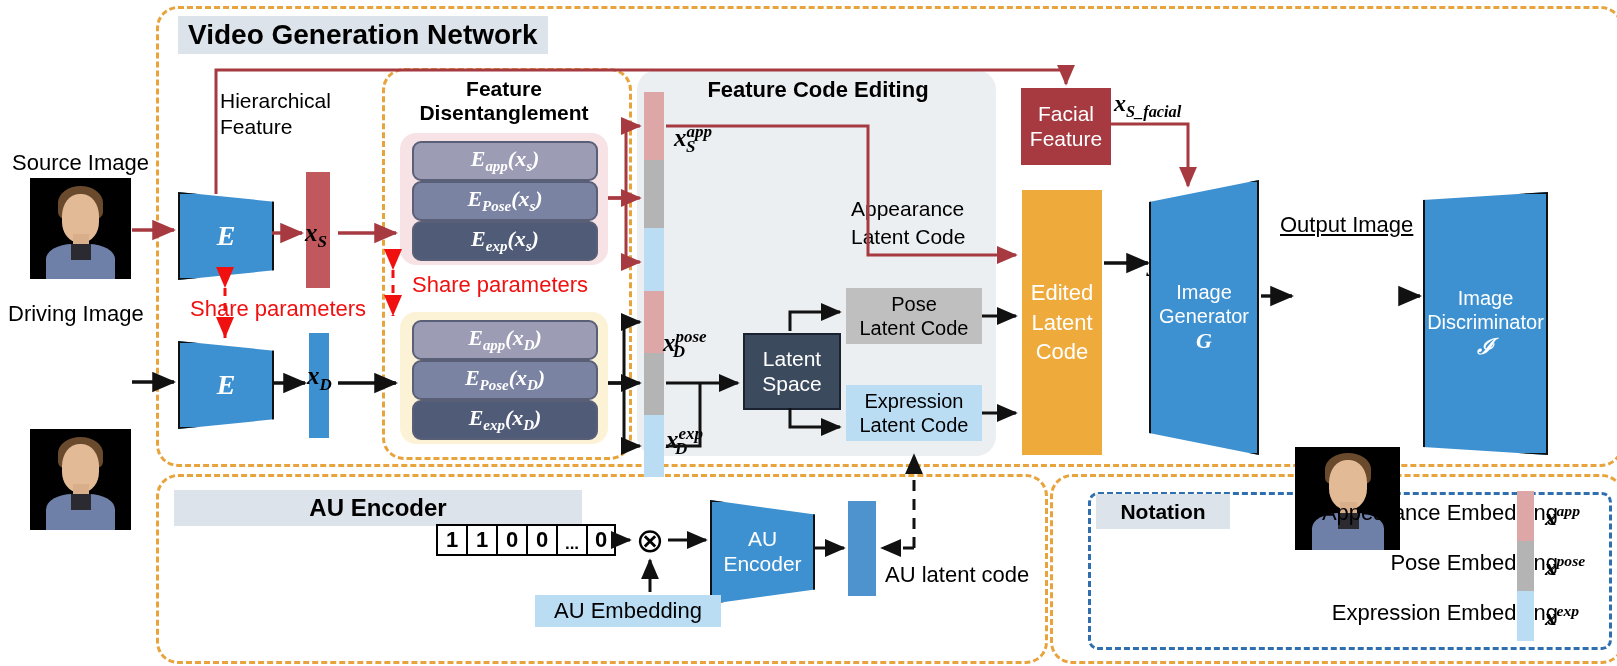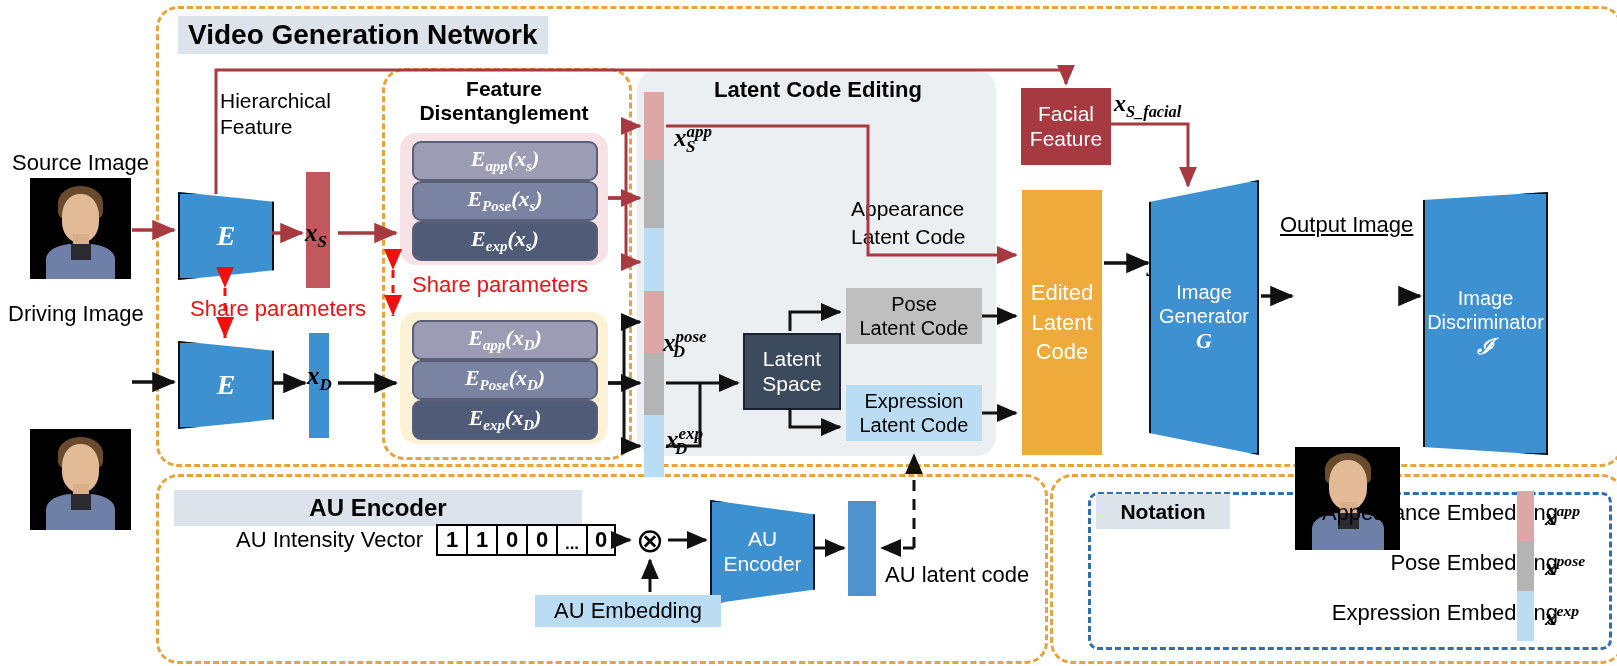--- a/index.html
+++ b/index.html
@@ -97,21 +97,21 @@
   <div class="abs panel-cream" style="left:392px;top:312px;width:208px;height:132px;"></div>
 
   <div class="abs chip chip-big" style="left:170px;top:16px;height:34px;">Video Generation Network</div>
 
   <div class="abs ctr" style="left:386px;top:72px;width:220px;height:58px;
               flex-direction:column;font-weight:bold;font-size:21px;line-height:1.12;">
     <span>Feature</span>
     <span>Disentanglement</span>
   </div>
 
-  <div class="abs ctr" style="left:665px;top:75px;width:290px;height:30px;font-weight:bold;font-size:22px;">Latent Code Editing</div>
+  <div class="abs ctr" style="left:665px;top:75px;width:290px;height:30px;font-weight:bold;font-size:22px;">Feature Code Editing</div>
 
   <div class="abs chip chip-mid" style="left:166px;top:490px;width:388px;height:32px;">AU Encoder</div>
 
   <div class="abs chip chip-small" style="left:1088px;top:494px;width:114px;height:31px;">Notation</div>
 
   <div class="abs txt" style="left:4px;top:150px;font-size:22px;">Source Image</div>
 
   <div class="abs photo" style="left:22px;top:178px;width:101px;height:101px;">
     <div class="ph-hair" style="left:28px;top:8px;width:45px;height:34px;"></div>
     <div class="ph-face" style="left:32px;top:16px;width:37px;height:48px;"></div>
@@ -261,21 +261,20 @@
   <div class="trapwrap" style="left:1415px;top:192px;width:125px;height:263px;">
     <div class="trap" style="width:125px;height:263px;
          clip-path:polygon(0 3%,100% 0,100% 100%,0 97%);"></div>
     <div class="trap-label" style="font-size:20px;line-height:1.2;">
       <span>Image</span>
       <span>Discriminator</span>
       <span class="mathi" style="font-size:22px;">ℐ</span>
     </div>
   </div>
 
-  <div class="abs txt" style="left:228px;top:527px;font-size:22px;">AU Intensity Vector</div>
 
   <div class="abs" style="left:428px;top:524px;display:flex;">
     <div class="ctr" style="width:30px;height:32px;border:2px solid #000;border-right:none;
                 font-weight:bold;font-size:22px;box-sizing:border-box;">1</div>
     <div class="ctr" style="width:30px;height:32px;border:2px solid #000;border-right:none;
                 font-weight:bold;font-size:22px;box-sizing:border-box;">1</div>
     <div class="ctr" style="width:30px;height:32px;border:2px solid #000;border-right:none;
                 font-weight:bold;font-size:22px;box-sizing:border-box;">0</div>
     <div class="ctr" style="width:30px;height:32px;border:2px solid #000;border-right:none;
                 font-weight:bold;font-size:22px;box-sizing:border-box;">0</div>

